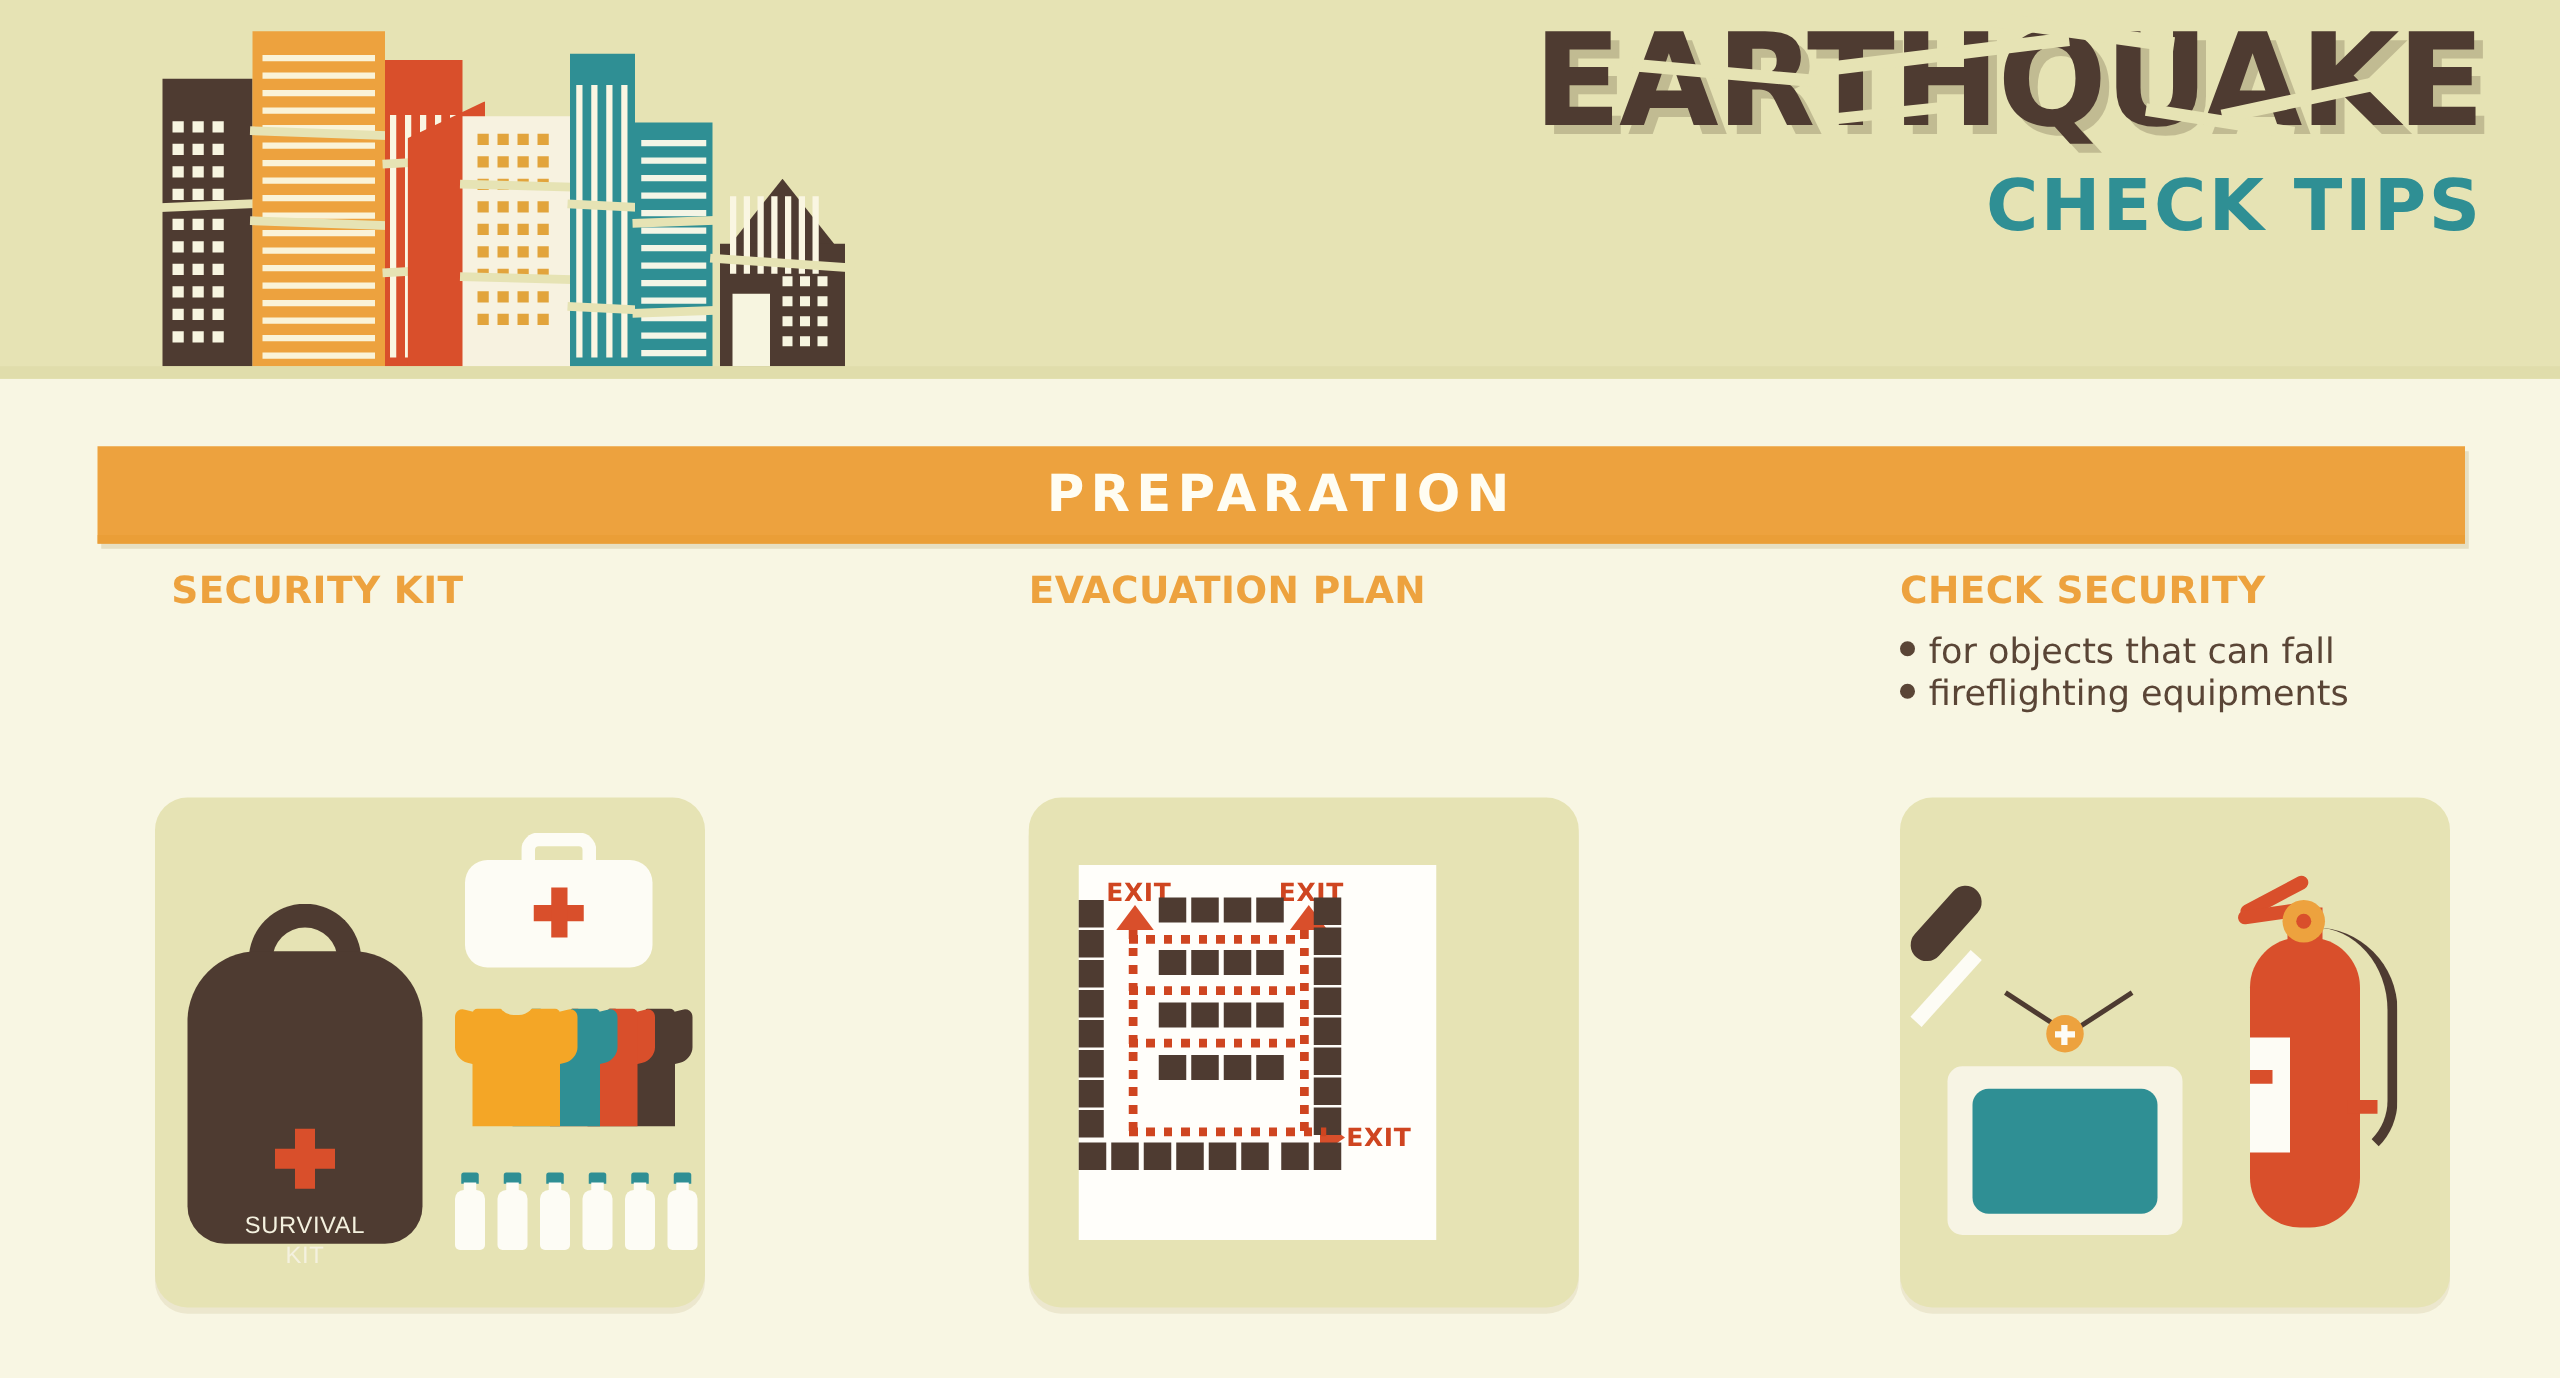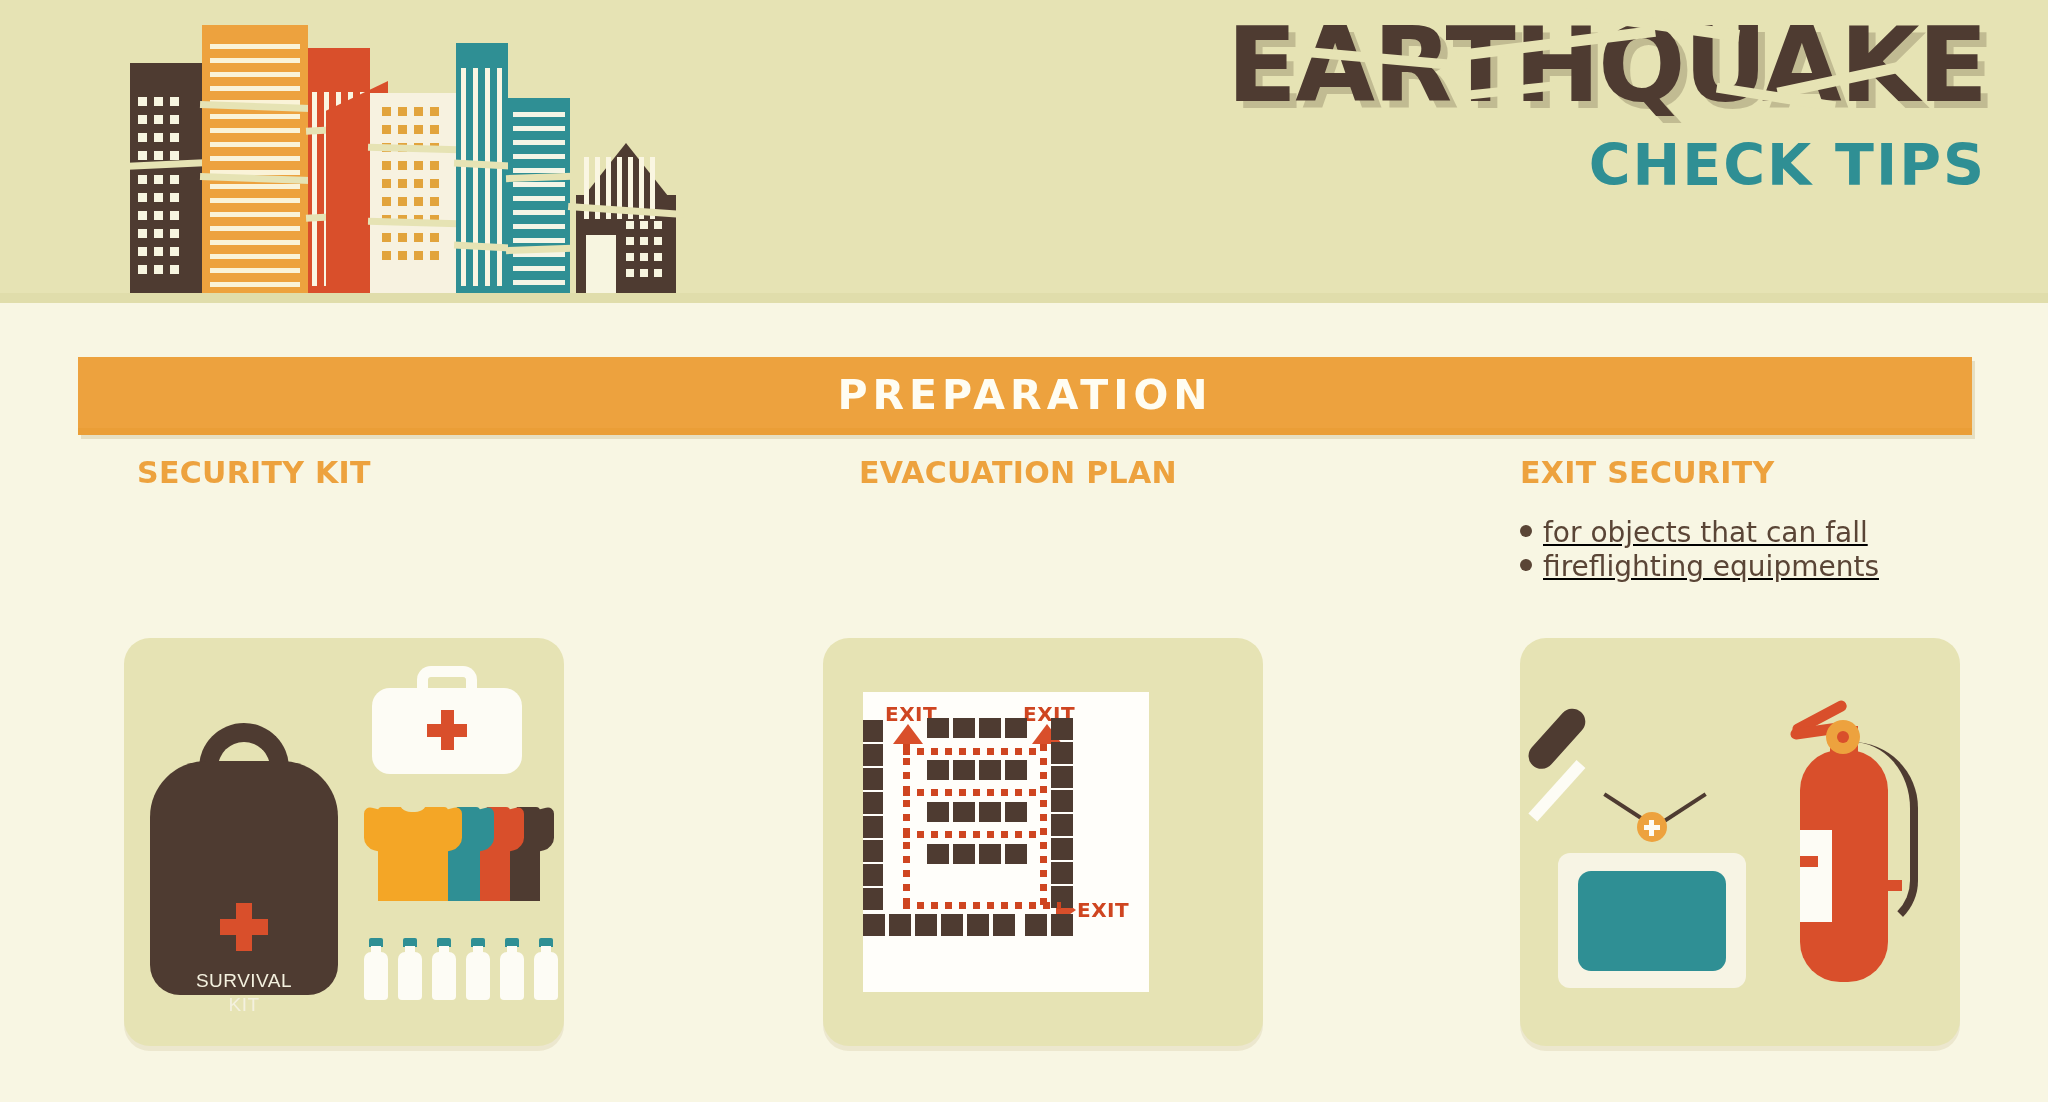--- a/index.html
+++ b/index.html
@@ -90,29 +90,29 @@
     text-align: center;
     font-family: "DejaVu Sans", sans-serif;
     font-weight: bold; font-size: 41px; color: #fffdf2;
     letter-spacing: 5px;
   }
 
   
   .columns { position: absolute; left: 0; top: 455px; width: 2048px; height: 647px; }
   .col { position: absolute; top: 0; width: 470px; }
   .col-1 { left: 137px; }
-  .col-2 { left: 823px; margin-left: 36px; }
+  .col-2 { left: 823px; }
   .col-3 { left: 1520px; }
 
   .col-title {
     font-family: "DejaVu Sans", sans-serif;
     font-weight: bold; font-size: 30px; color: #eda23e;
     letter-spacing: .3px; white-space: nowrap;
   }
-  .bullets { margin-top: 26px; text-decoration: underline; }
+  .bullets { margin-top: 14px; }
   .bullet {
     display: flex; align-items: baseline; gap: 11px;
     font-family: "DejaVu Sans", sans-serif;
     font-size: 28px; color: #5a4536; line-height: 1.22;
   }
   .dot {
     width: 12px; height: 12px; border-radius: 50%;
     background: #5a4536; flex: 0 0 12px; position: relative; top: -5px;
   }
 
@@ -618,21 +618,21 @@
       <div class="route-v" style="left:40px;  top:52px; height:164px;"></div>
       <div class="route-v" style="left:177px; top:52px; height:164px;"></div>
       <div class="route-h" style="left:40px;  top:56px;  width:140px;"></div>
       <div class="route-h" style="left:40px;  top:97px;  width:140px;"></div>
       <div class="route-h" style="left:40px;  top:139px; width:140px;"></div>
       <div class="route-h" style="left:40px;  top:210px; width:158px;"></div>
     </div>
   </div>
 
   <div class="col col-3">
-    <div class="col-title">EXIT SECURITY</div>
+    <div class="col-title">CHECK SECURITY</div>
     <div class="bullets">
       <div class="bullet">
         <span class="dot"></span>
         <span>for objects that can fall</span>
       </div>
       <div class="bullet">
         <span class="dot"></span>
         <span>fireflighting equipments</span>
       </div>
     </div>

